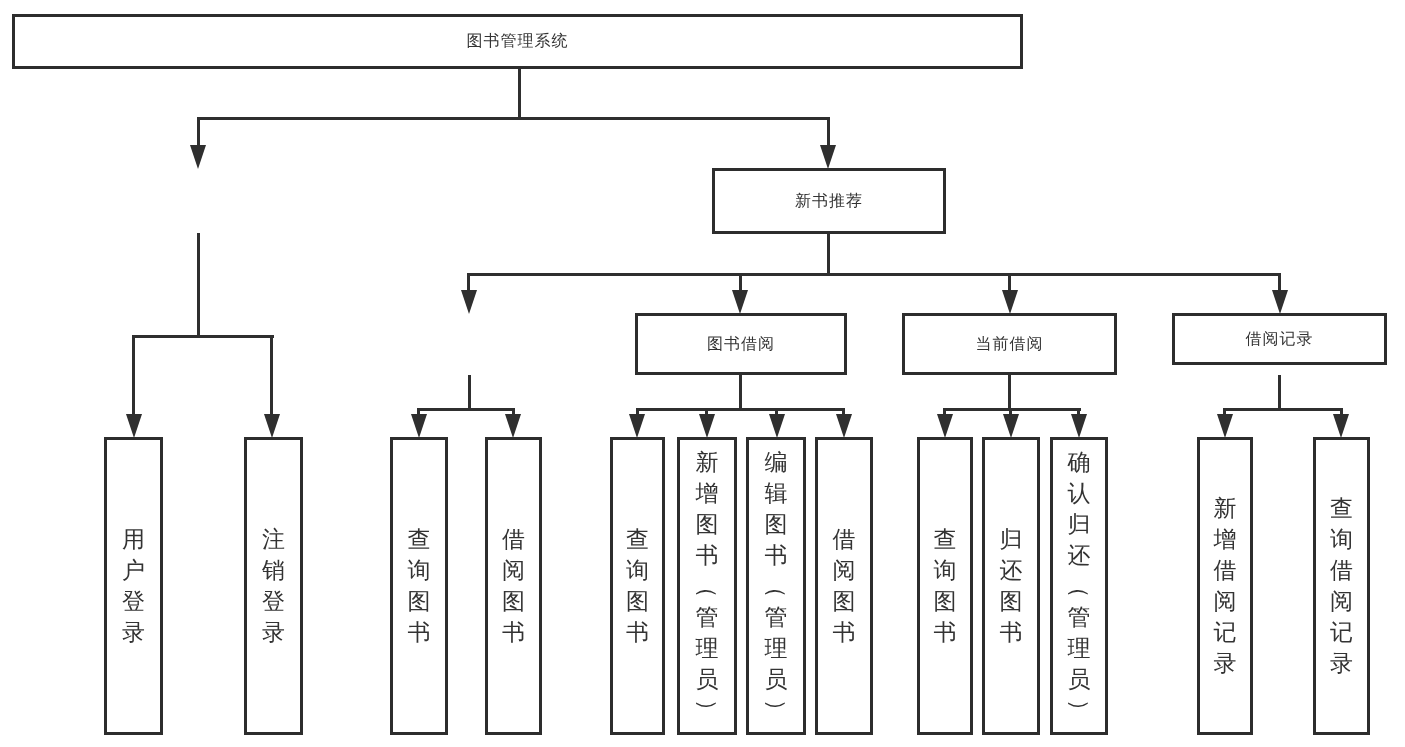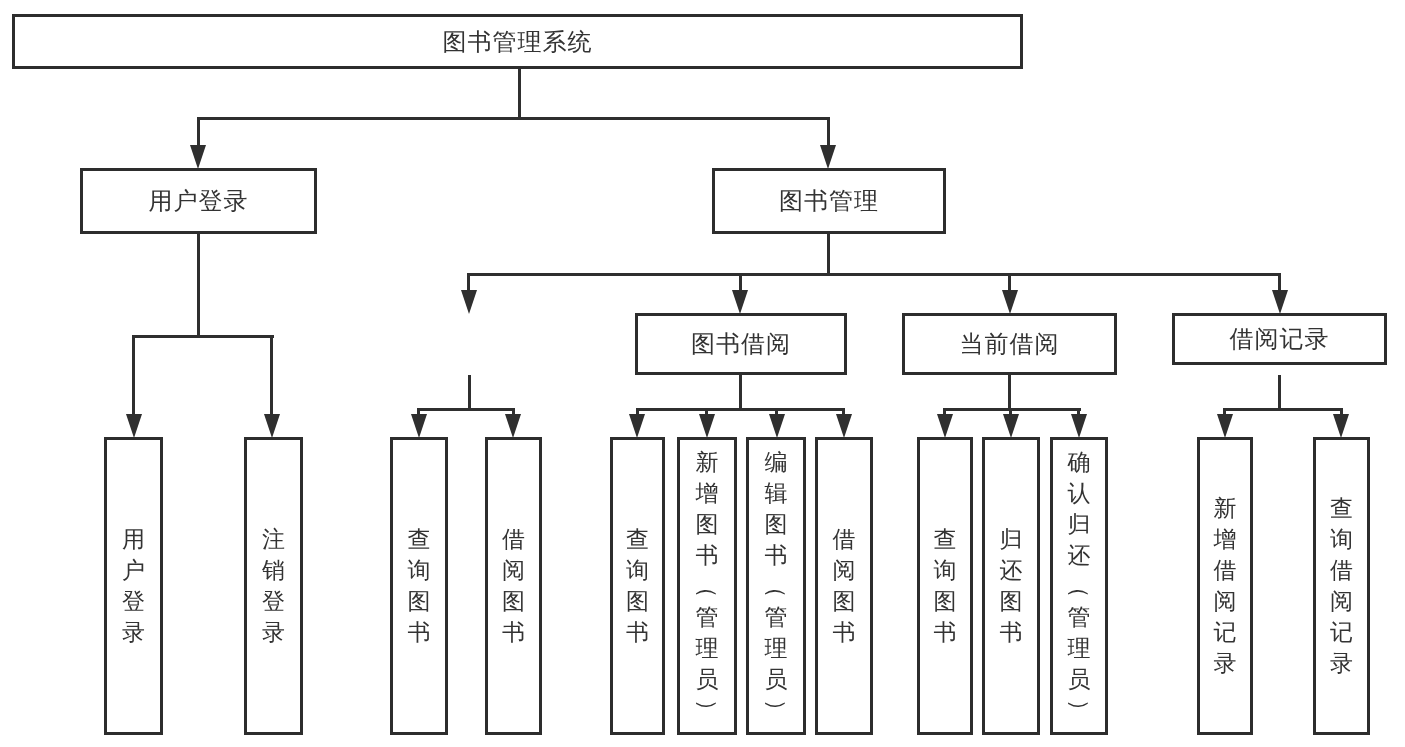--- a/index.html
+++ b/index.html
@@ -21,21 +21,21 @@
   }
   
   .box{
     position:absolute;
     border:3px solid #2d2d2d;
     background:#ffffff;
     box-sizing:border-box;
     display:flex;align-items:center;justify-content:center;
     z-index:2;
   }
-  .box.h{font-size:24px;letter-spacing:1px;white-space:nowrap;}
+  .box.h{font-size:16px;letter-spacing:1px;white-space:nowrap;}
   .vtext{
     display:flex;flex-direction:column;
     align-items:center;justify-content:center;
     width:100%;height:100%;
     font-size:23px;
   }
   .vtext span{display:block;height:31px;line-height:31px;text-align:center;}
   .vtext span.rot{transform:rotate(90deg);}
   .watermark{
     position:absolute;right:4px;bottom:6px;
@@ -105,25 +105,22 @@
   <div class="ln" style="left:1223px;top:408px;width:120px;height:3px"></div>
   <div class="ln" style="left:1223px;top:408px;width:3px;height:8px"></div>
   <div class="tri" style="left:1217px;top:414px"></div>
   <div class="ln" style="left:1340px;top:408px;width:3px;height:8px"></div>
   <div class="tri" style="left:1333px;top:414px"></div>
 
   <div class="box h" style="left:12px;top:14px;width:1011px;height:55px">
     <span>图书管理系统</span>
   </div>
 
-  <div class="box h" style="left:80px;top:168px;width:237px;height:66px">
-    <span>用户登录</span>
-  </div>
   <div class="box h" style="left:712px;top:168px;width:234px;height:66px">
-    <span>图书管理</span>
+    <span>新书推荐</span>
   </div>
 
   <div class="box h" style="left:635px;top:313px;width:212px;height:62px">
     <span>图书借阅</span>
   </div>
   <div class="box h" style="left:902px;top:313px;width:215px;height:62px">
     <span>当前借阅</span>
   </div>
   <div class="box h" style="left:1172px;top:313px;width:215px;height:52px">
     <span>借阅记录</span>

